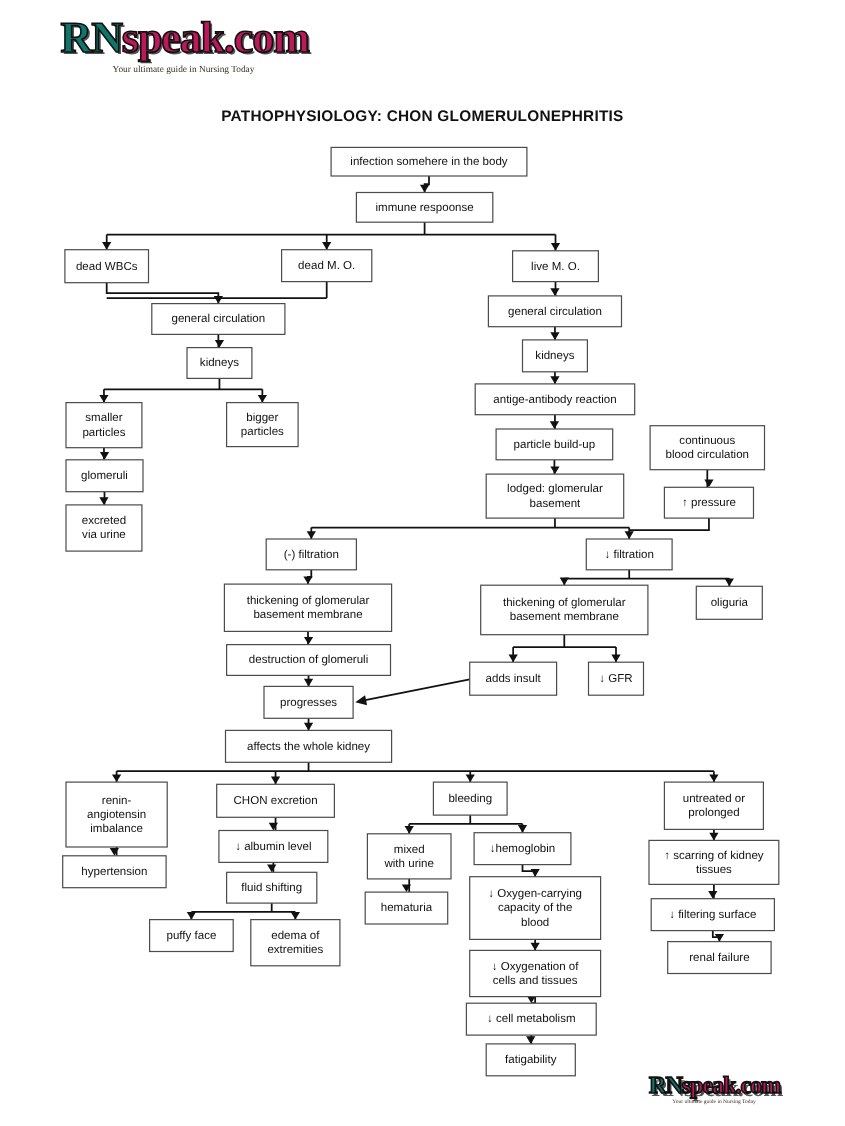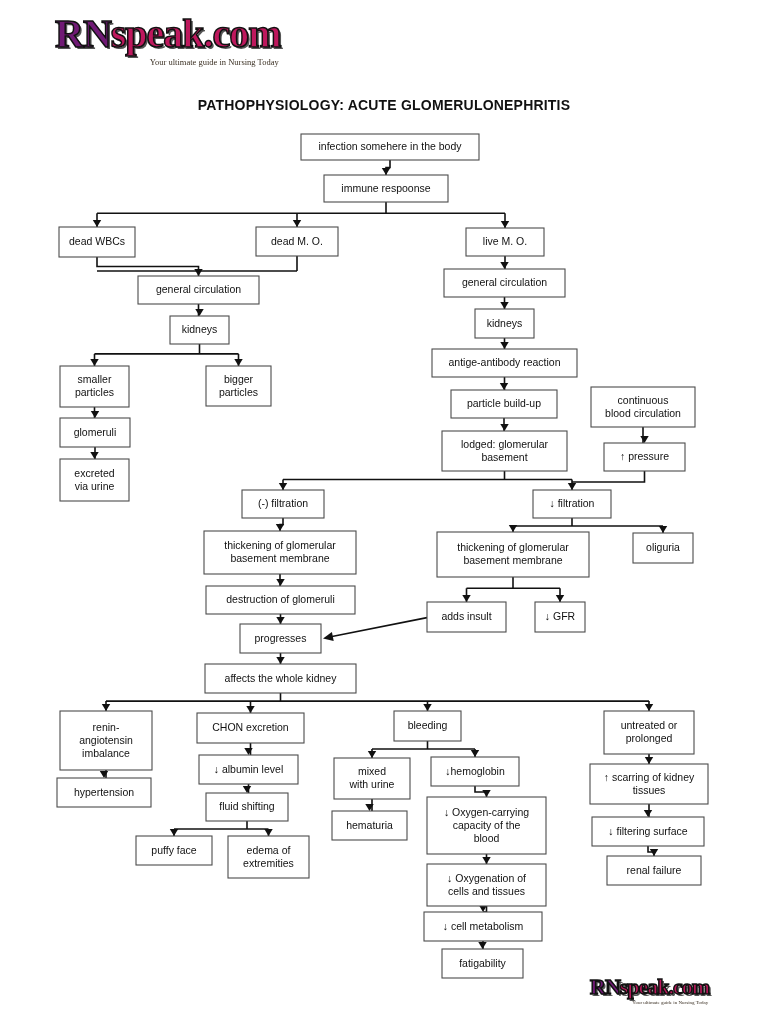--- a/index.html
+++ b/index.html
@@ -14,27 +14,27 @@
 
   
   .logo{position:absolute;user-select:none;}
   .logo-word{
     font-family:"Liberation Serif", serif;
     font-weight:bold;
     letter-spacing:-1px;
     line-height:1;
     white-space:nowrap;
   }
-  .logo-rn{color:#701a75;-webkit-text-stroke:1.5px #111;text-shadow:2px 2px 0 #555;}
+  .logo-rn{color:#0f766e;-webkit-text-stroke:1.5px #111;text-shadow:2px 2px 0 #555;}
   .logo-speak{color:#be185d;-webkit-text-stroke:1.5px #111;text-shadow:2px 2px 0 #555;}
   .logo-tag{
     font-family:"Liberation Serif", serif;
     color:#3a2f22;
     white-space:nowrap;
-    text-align:right;
+    text-align:center;
   }
   #logo-top{left:55px;top:14px;}
   #logo-top .logo-word{font-size:40px;}
   #logo-top .logo-tag{font-size:8.5px;margin-top:3px;padding-right:2px;}
   #logo-bottom{left:590px;top:976px;}
   #logo-bottom .logo-word{font-size:22px;}
   #logo-bottom .logo-tag{font-size:5px;margin-top:2px;padding-right:1px;}
 
   
   #page-title{
@@ -68,21 +68,21 @@
 </head>
 <body>
 
 <div id="page">
 
   <div class="logo" id="logo-top">
     <div class="logo-word"><span class="logo-rn">RN</span><span class="logo-speak">speak.com</span></div>
     <div class="logo-tag">Your ultimate guide in Nursing Today</div>
   </div>
 
-  <div id="page-title">PATHOPHYSIOLOGY: ACUTE GLOMERULONEPHRITIS</div>
+  <div id="page-title">PATHOPHYSIOLOGY: CHON GLOMERULONEPHRITIS</div>
 
   <svg id="chart" viewBox="0 0 768 1024">
     <g id="edges-layer">
         <path d="M390,160 L390,167.5 L386,167.5 L386,175" class="edge"></path>
         <path d="M381.8,168 L390.2,168 L386,175 Z" class="arrowhead"></path>
         <path d="M386,202 L386,213.25" class="edge"></path>
         <path d="M97,213.25 L505,213.25" class="edge"></path>
         <path d="M97,213.25 L97,227" class="edge"></path>
         <path d="M92.8,220 L101.2,220 L97,227 Z" class="arrowhead"></path>
         <path d="M297,213.25 L297,227" class="edge"></path>

